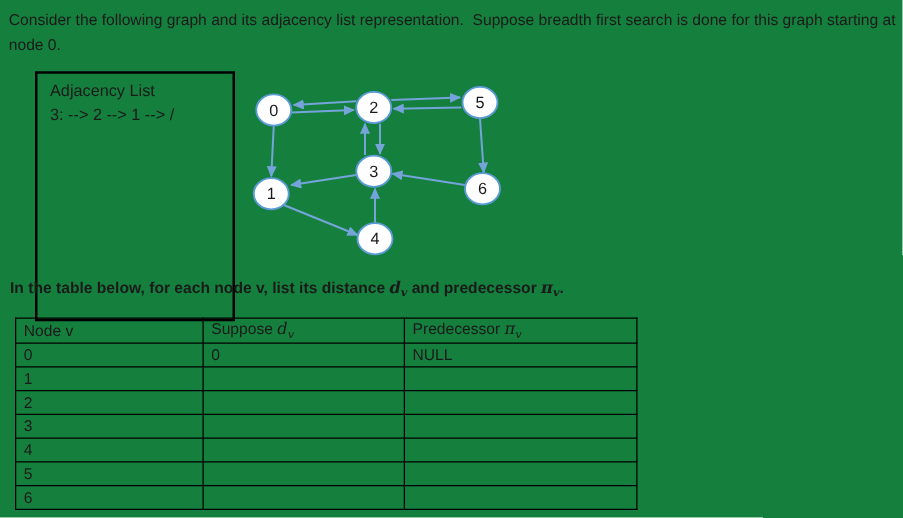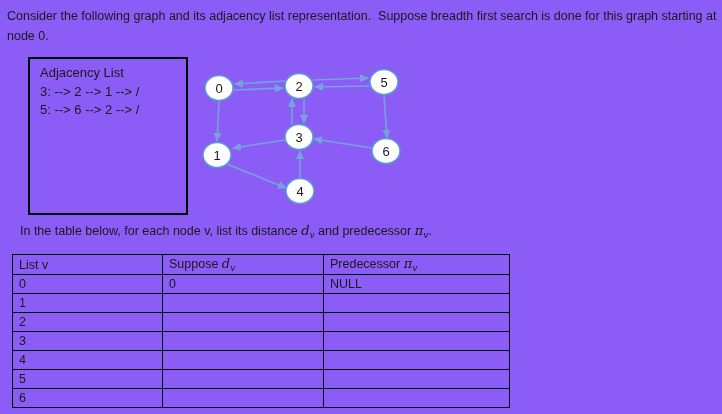--- a/index.html
+++ b/index.html
@@ -1,37 +1,37 @@
 <!DOCTYPE html>
 <html><head>
 <meta charset="utf-8">
 <style>
   html, body { margin: 0; padding: 0; background: #ffffff; }
   #page {
     position: relative;
     width: 722px;
     height: 414px;
-    background: #8b5cf6;
+    background: #15803d;
     font-family: "Liberation Sans", sans-serif;
     color: #1a1a1a;
     overflow: hidden;
   }
   .intro {
     position: absolute;
     left: 7px; top: 6px;
     width: 710px;
     font-size: 12.5px;
     line-height: 20px;
     white-space: pre-wrap;
     color: #1a1a1a;
   }
   .adj-box {
     position: absolute;
     left: 28px; top: 57px;
-    width: 160px; height: 158px;
+    width: 160px; height: 200px;
     box-sizing: border-box;
     border: 2px solid #000000;
     padding: 5px 4px 0 10px;
   }
   .adj-title, .adj-line {
     font-size: 13px;
     line-height: 18.6px;
     white-space: pre;
     color: #1a1a1a;
   }
@@ -41,23 +41,24 @@
     width: 230px; height: 160px;
   }
   .graph-wrap svg { display: block; }
   .graph-node-label {
     font-family: "Liberation Sans", sans-serif;
     font-size: 13px;
     fill: #1a1a1a;
   }
   .instruction {
     position: absolute;
-    left: 20px; top: 223px;
+    left: 8px; top: 223px;
     font-size: 12.5px;
     white-space: pre-wrap;
+    font-weight: bold;
   }
   .math-sym {
     font-family: "DejaVu Serif", serif;
     font-style: italic;
     font-size: 13px;
   }
   .math-sub {
     font-family: "DejaVu Serif", serif;
     font-style: italic;
     font-size: 9px;
@@ -86,21 +87,20 @@
 <body>
 
 <div id="page">
 
   <div class="intro">Consider the following graph and its adjacency list representation.  Suppose breadth first search is done for this graph starting at node 0.</div>
 
   <div class="adj-box">
     <div class="adj-title">Adjacency List</div>
     <div>
         <div class="adj-line">3: --&gt; 2 --&gt; 1 --&gt; /</div>
-        <div class="adj-line">5: --&gt; 6 --&gt; 2 --&gt; /</div>
       </div>
   </div>
 
   <div class="graph-wrap">
     <svg width="230" height="160" viewBox="0 0 230 160" xmlns="http://www.w3.org/2000/svg">
       <defs>
         <marker id="arrowhead" markerUnits="userSpaceOnUse" markerWidth="9" markerHeight="8" refX="8" refY="4" orient="auto">
           <path d="M0,0 L9,4 L0,8 Z" fill="#74A4DA"></path>
         </marker>
       </defs>
@@ -150,21 +150,21 @@
   <div class="instruction"><span>In the table below, for each node v, list its distance </span><span class="math-sym">d</span><span class="math-sub">v</span><span> and predecessor </span><span class="math-sym">π</span><span class="math-sub">v</span><span>.</span></div>
 
   <table class="bfs-table">
     <colgroup>
       <col style="width:150px">
       <col style="width:161px">
       <col style="width:186px">
     </colgroup>
     <thead>
       <tr>
-        <th><span>List v</span></th>
+        <th><span>Node v</span></th>
         <th><span>Suppose </span><span class="math-sym">d</span><span class="math-sub">v</span></th>
         <th><span>Predecessor </span><span class="math-sym">π</span><span class="math-sub">v</span></th>
       </tr>
     </thead>
     <tbody>
         <tr>
           <td>0</td>
           <td>0</td>
           <td>NULL</td>
         </tr>

